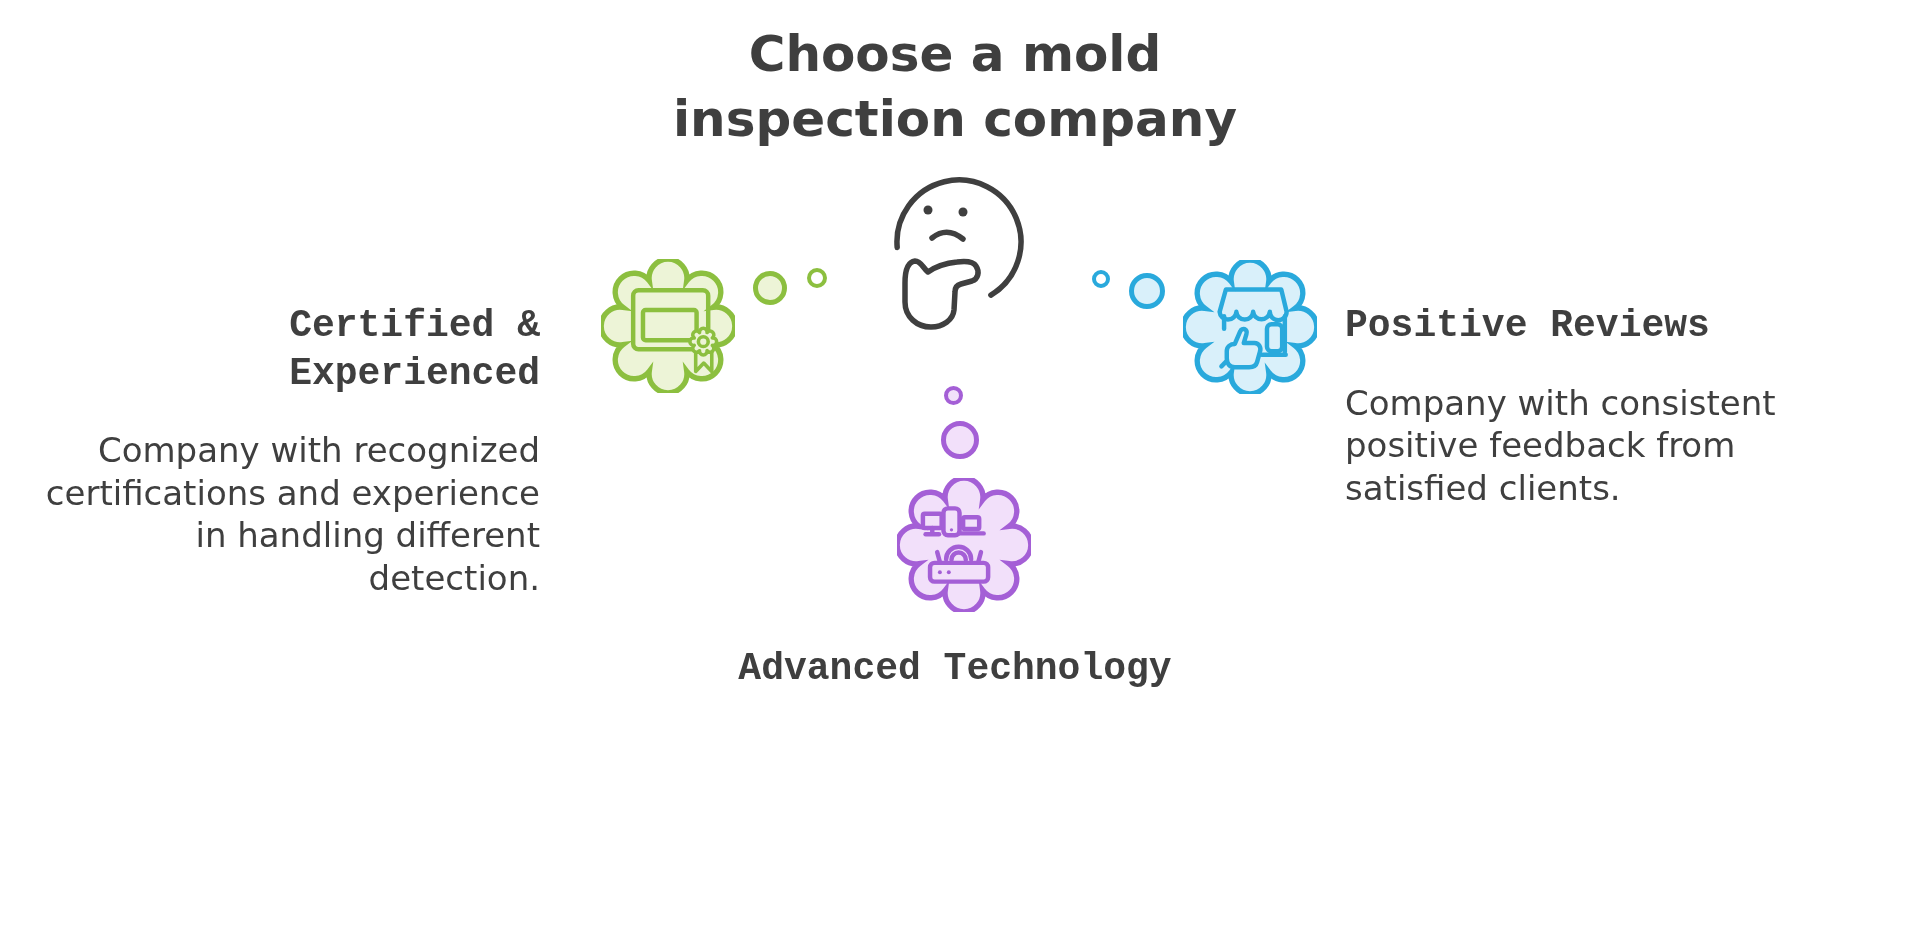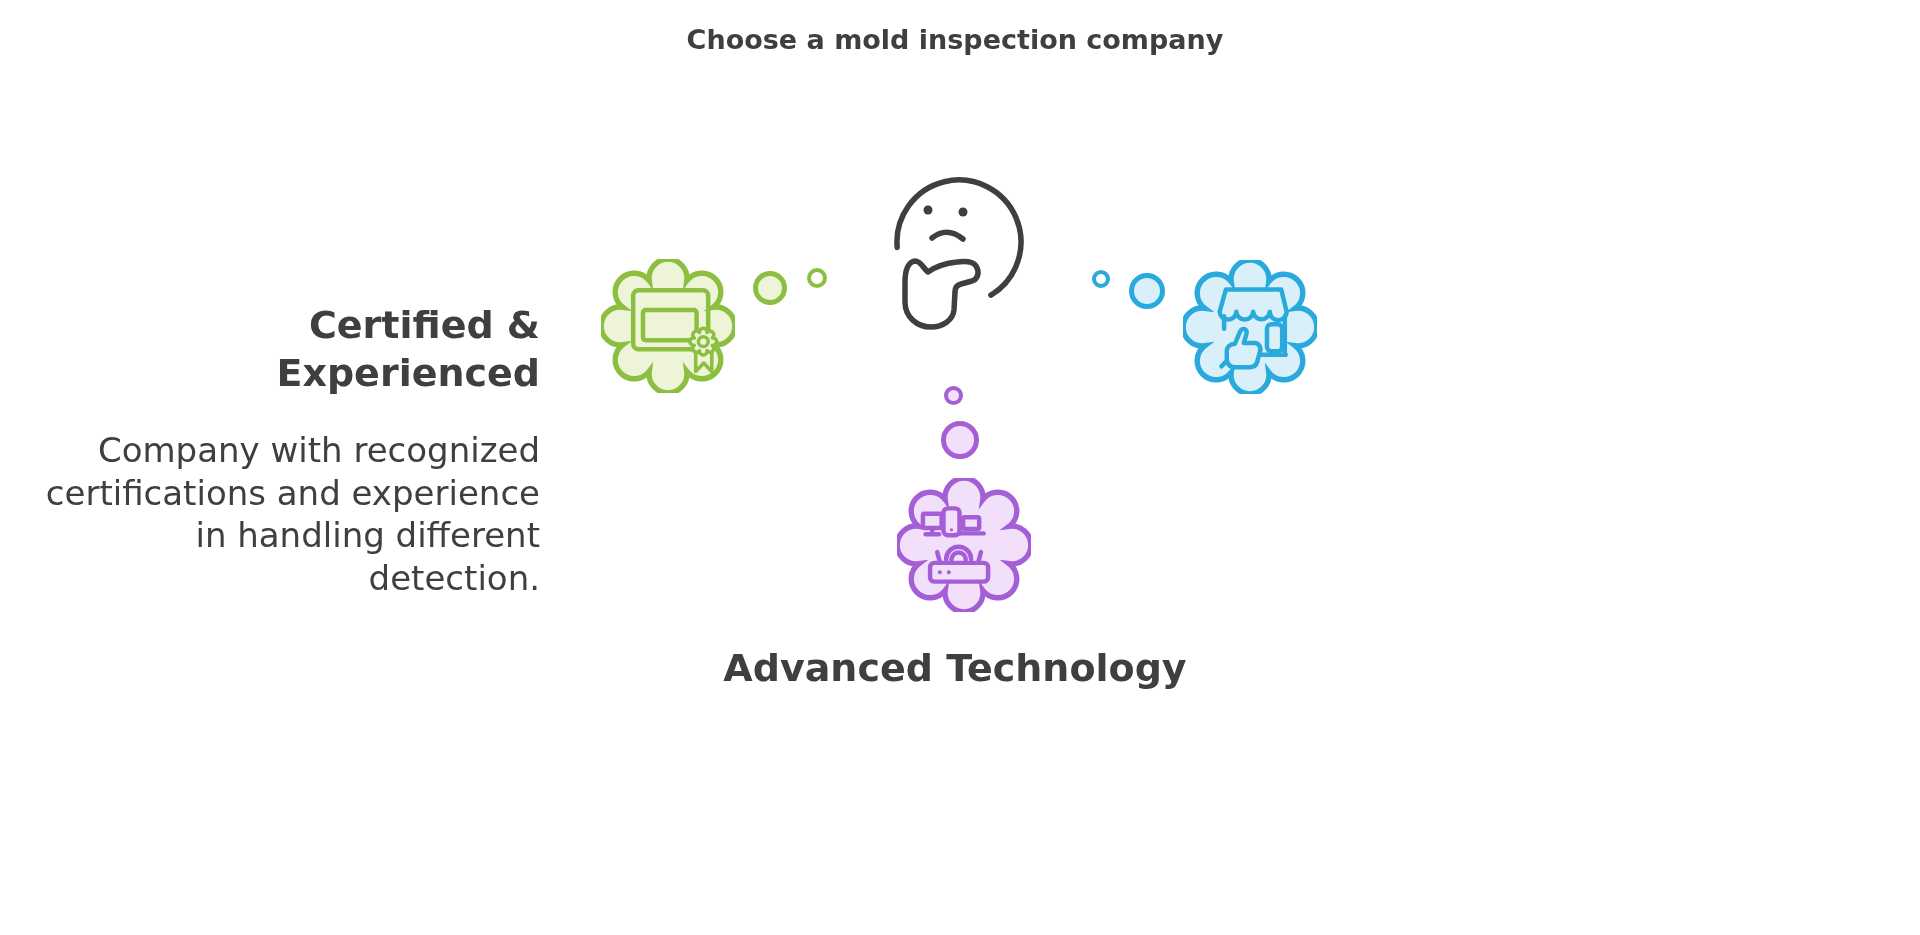--- a/index.html
+++ b/index.html
@@ -3,25 +3,25 @@
 <meta charset="utf-8">
 <style>
   html,body { margin:0; padding:0; background:#fff; }
   .canvas {
     position:relative; width:1920px; height:935px; overflow:hidden;
     background:var(--c-background,#fff);
     font-family:"DejaVu Sans", sans-serif; color:var(--c-ink,#3f3f3f);
   }
   .title {
     position:absolute; left:625px; top:22px; width:660px; margin:0;
-    text-align:center; font-size:27px; font-weight:bold; line-height:1.3;
+    text-align:center; font-size:50px; font-weight:bold; line-height:1.3;
     color:var(--c-ink);
   }
   .sec { position:absolute; }
-  .sec h2 { margin:0 0 32px; font-size:38px; font-weight:bold; color:var(--c-ink); line-height:1.25; }
+  .sec h2 { margin:0 0 32px; font-size:38px; font-weight:bold; color:var(--c-ink); line-height:1.25;font-family:Liberation Mono, monospace; }
   .sec p  { margin:0; font-size:34px; line-height:1.25; color:var(--c-ink); }
   .sec-left   { left:40px;  top:302px; width:500px; text-align:right; }
   .sec-right  { left:1345px; top:302px; width:500px; text-align:left; }
   .sec-bottom { left:695px; top:645px; width:520px; text-align:center; }
   .sec-bottom h2 { margin-bottom:16px; }
 
   .abs { position:absolute; }
   .dot { position:absolute; border-radius:50%; box-sizing:border-box; background:#fff; }
   .dot-green-lg  { left:753px;  top:271px; width:34px; height:34px; border:5px solid var(--c-green);  background:var(--c-green-light); }
   .dot-green-sm  { left:807px;  top:268px; width:20px; height:20px; border:4px solid var(--c-green);  background:#fff; }
@@ -115,18 +115,22 @@
   <div class="dot dot-blue-sm"></div>
   <div class="dot dot-blue-lg"></div>
   <div class="dot dot-purple-sm"></div>
   <div class="dot dot-purple-lg"></div>
 
   <section class="sec sec-left">
     <h2>Certified &amp; Experienced</h2>
     <p>Company with recognized certifications and experience in handling different detection.</p>
   </section>
 
+  <section class="sec sec-right">
+    <h2>Positive Reviews</h2>
+    <p>Company with consistent positive feedback from satisfied clients.</p>
+  </section>
 
   <section class="sec sec-bottom">
     <h2>Advanced Technology</h2>
   </section>
 
 </div>
 
 </body></html>

